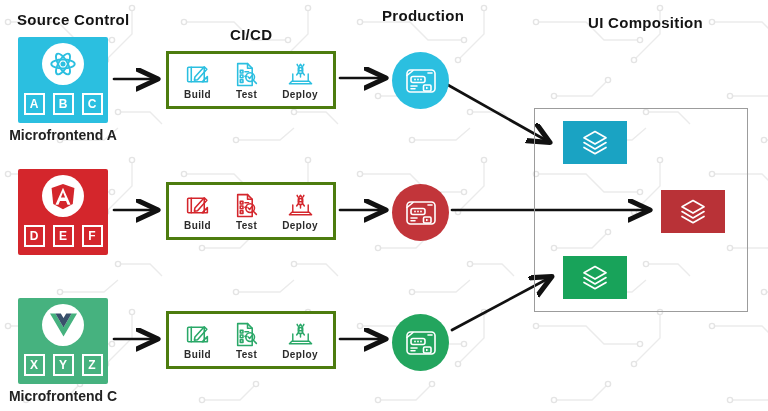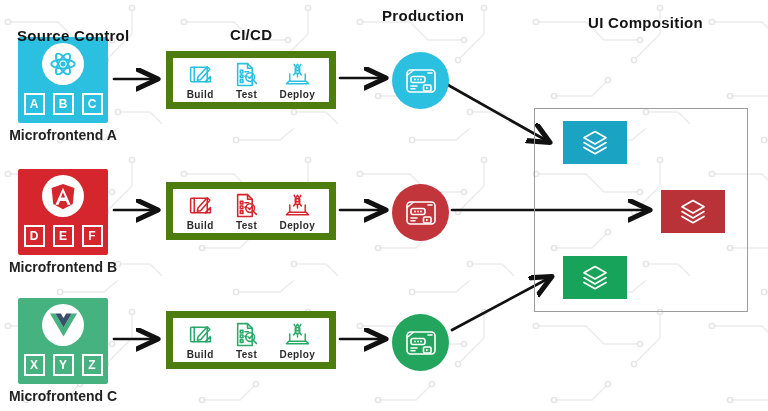--- a/index.html
+++ b/index.html
@@ -1,40 +1,40 @@
 <!DOCTYPE html>
 <html><head>
 <meta charset="utf-8">
 <style>
   html,body{margin:0;padding:0;background:#fff;}
   .stage{position:relative;width:768px;height:411px;background:#ffffff;overflow:hidden;
          font-family:"Liberation Sans", sans-serif;}
   .bg{position:absolute;left:0;top:0;z-index:0;}
   .arrows{position:absolute;left:0;top:0;z-index:1;}
   .hdr{position:absolute;z-index:3;font-size:15px;font-weight:bold;color:#141414;letter-spacing:.3px;white-space:nowrap;}
-  #hdr-source{left:17px;top:11px;margin-top:16px;}
+  #hdr-source{left:17px;top:11px;}
   #hdr-cicd{left:230px;top:13px;margin-top:13px;}
   #hdr-prod{left:382px;top:7px;}
   #hdr-ui{left:588px;top:14px;}
 
   .src{position:absolute;left:18px;width:90px;height:86px;border-radius:2px;z-index:2;
        display:flex;flex-direction:column;align-items:center;}
   .src.row-a{top:37px;background:#2bbfe0;}
   .src.row-b{top:169px;background:#d4262c;}
   .src.row-c{top:298px;background:#46b27f;}
   .logo-circle{width:42px;height:42px;margin-top:6px;border-radius:50%;background:#fff;
        display:flex;align-items:center;justify-content:center;}
   .modules{display:flex;gap:8px;margin-top:8px;}
   .module{width:17px;height:18px;border:2px solid #fff;display:flex;align-items:center;justify-content:center;
        color:#fff;font-size:12px;font-weight:bold;}
   .mf-label{position:absolute;left:3px;width:120px;text-align:center;z-index:2;
        font-size:14px;font-weight:bold;color:#222;}
   #mf-a{top:127px;} #mf-b{top:259px;} #mf-c{top:388px;}
 
-  .cicd{position:absolute;left:166px;width:170px;height:58px;background:#fff;border:7px solid #4d7c0f;
+  .cicd{position:absolute;left:166px;width:170px;height:58px;background:#fff;border:3px solid #4d7c0f;
        z-index:2;display:flex;align-items:center;justify-content:space-around;padding:0 4px;box-sizing:border-box;}
   #cicd-a{top:51px;color:#2bbfe0;} #cicd-b{top:182px;color:#d4262c;} #cicd-c{top:311px;color:#2aa868;}
   .step{display:flex;flex-direction:column;align-items:center;gap:1px;}
   .step svg{display:block;}
   .step-label{font-size:10px;font-weight:bold;color:#2b2b2b;letter-spacing:.4px;}
 
   .prod{position:absolute;left:392px;width:57px;height:57px;border-radius:50%;z-index:2;
        display:flex;align-items:center;justify-content:center;}
   #prod-a{top:52px;background:#2bbfe0;} #prod-b{top:184px;background:#c2353a;} #prod-c{top:314px;background:#23a55e;}
 
@@ -185,21 +185,20 @@
         <path d="M12 4.6 L19.3 21 h-2.9 l-1.5-3.7 H9.1 L7.6 21 H4.7 Z" fill="#fff"></path>
         <path d="M12 9 l2 5 h-4 Z" fill="#d4262c"></path>
       </svg>
     </div>
     <div class="modules">
       <span class="module">D</span>
       <span class="module">E</span>
       <span class="module">F</span>
     </div>
   </div>
-  <div class="mf-label" id="mf-b">Microfrontend B</div>
 
   <div class="cicd" id="cicd-b">
     <div class="step">
       <svg width="27" height="27" viewBox="0 0 26 26">
         <g stroke="currentColor" stroke-width="1.5" fill="none" stroke-linecap="round" stroke-linejoin="round">
           <rect x="3.5" y="6" width="16" height="14" rx="1"></rect>
             <path d="M7 6 V20"></path>
           <path d="M10.5 15.5 L19.5 5.5 L22 8 L13 18 L10 18.5 Z"></path>
           <path d="M17.5 20 L22.5 15 V20 Z"></path>
         </g>

